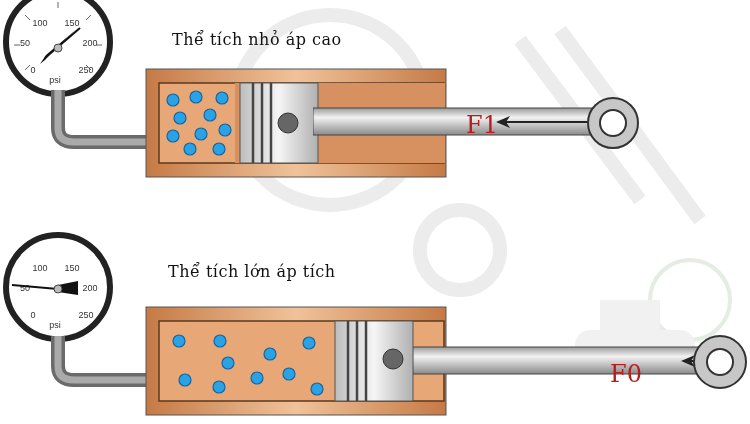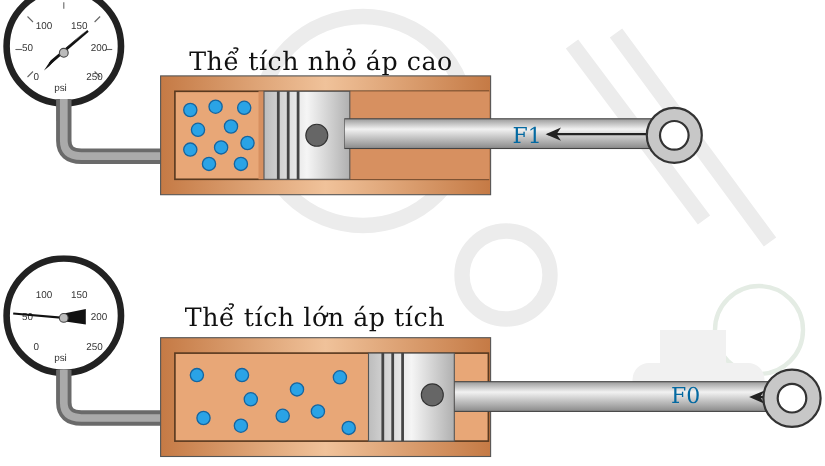--- a/index.html
+++ b/index.html
@@ -1,19 +1,19 @@
 <!DOCTYPE html>
 <html><head>
 <meta charset="utf-8">
 <style>
   html,body{margin:0;padding:0;background:#fff;}
   #stage{position:relative;width:750px;height:424px;overflow:hidden;background:#fff;font-family:"DejaVu Serif","Liberation Serif",serif;}
   .abs{position:absolute;}
-  .caption{font-size:23px;color:#111;white-space:nowrap;letter-spacing:0.5px;margin-top:14px;}
-  .force{font-size:20px;color:#0369a1;}
+  .caption{font-size:16px;color:#111;white-space:nowrap;letter-spacing:0.5px;}
+  .force{font-size:24px;color:#b91c1c;}
   svg{display:block;}
 </style>
 </head>
 <body>
 
 <div id="stage">
 
   <svg class="abs" style="left:0;top:0" width="750" height="424">
     <g fill="none" stroke="#ececec" stroke-width="14">
       <circle cx="330" cy="110" r="95"></circle>
@@ -160,15 +160,15 @@
           <circle cx="172" cy="83" r="6"></circle>
       </g>
     </svg>
     <svg class="abs" style="left:413px;top:334px" width="337" height="62">
       <rect x="0" y="13" width="305" height="27" fill="url(#steel)" stroke="#444"></rect>
       <line x1="272" y1="27" x2="300" y2="27" stroke="#222" stroke-width="2"></line>
       <polygon points="268,27 282,21 278,27 282,33" fill="#222"></polygon>
       <circle cx="307" cy="28" r="26" fill="#c7c7c7" stroke="#333" stroke-width="2"></circle>
       <circle cx="307" cy="28" r="13" fill="#fff" stroke="#333" stroke-width="2"></circle>
     </svg>
-    <div class="abs force" style="left:610px;top:347px">F0</div>
+    <div class="abs force" style="left:610px;top:360px">F0</div>
   </div>
 </div>
 
 </body></html>

